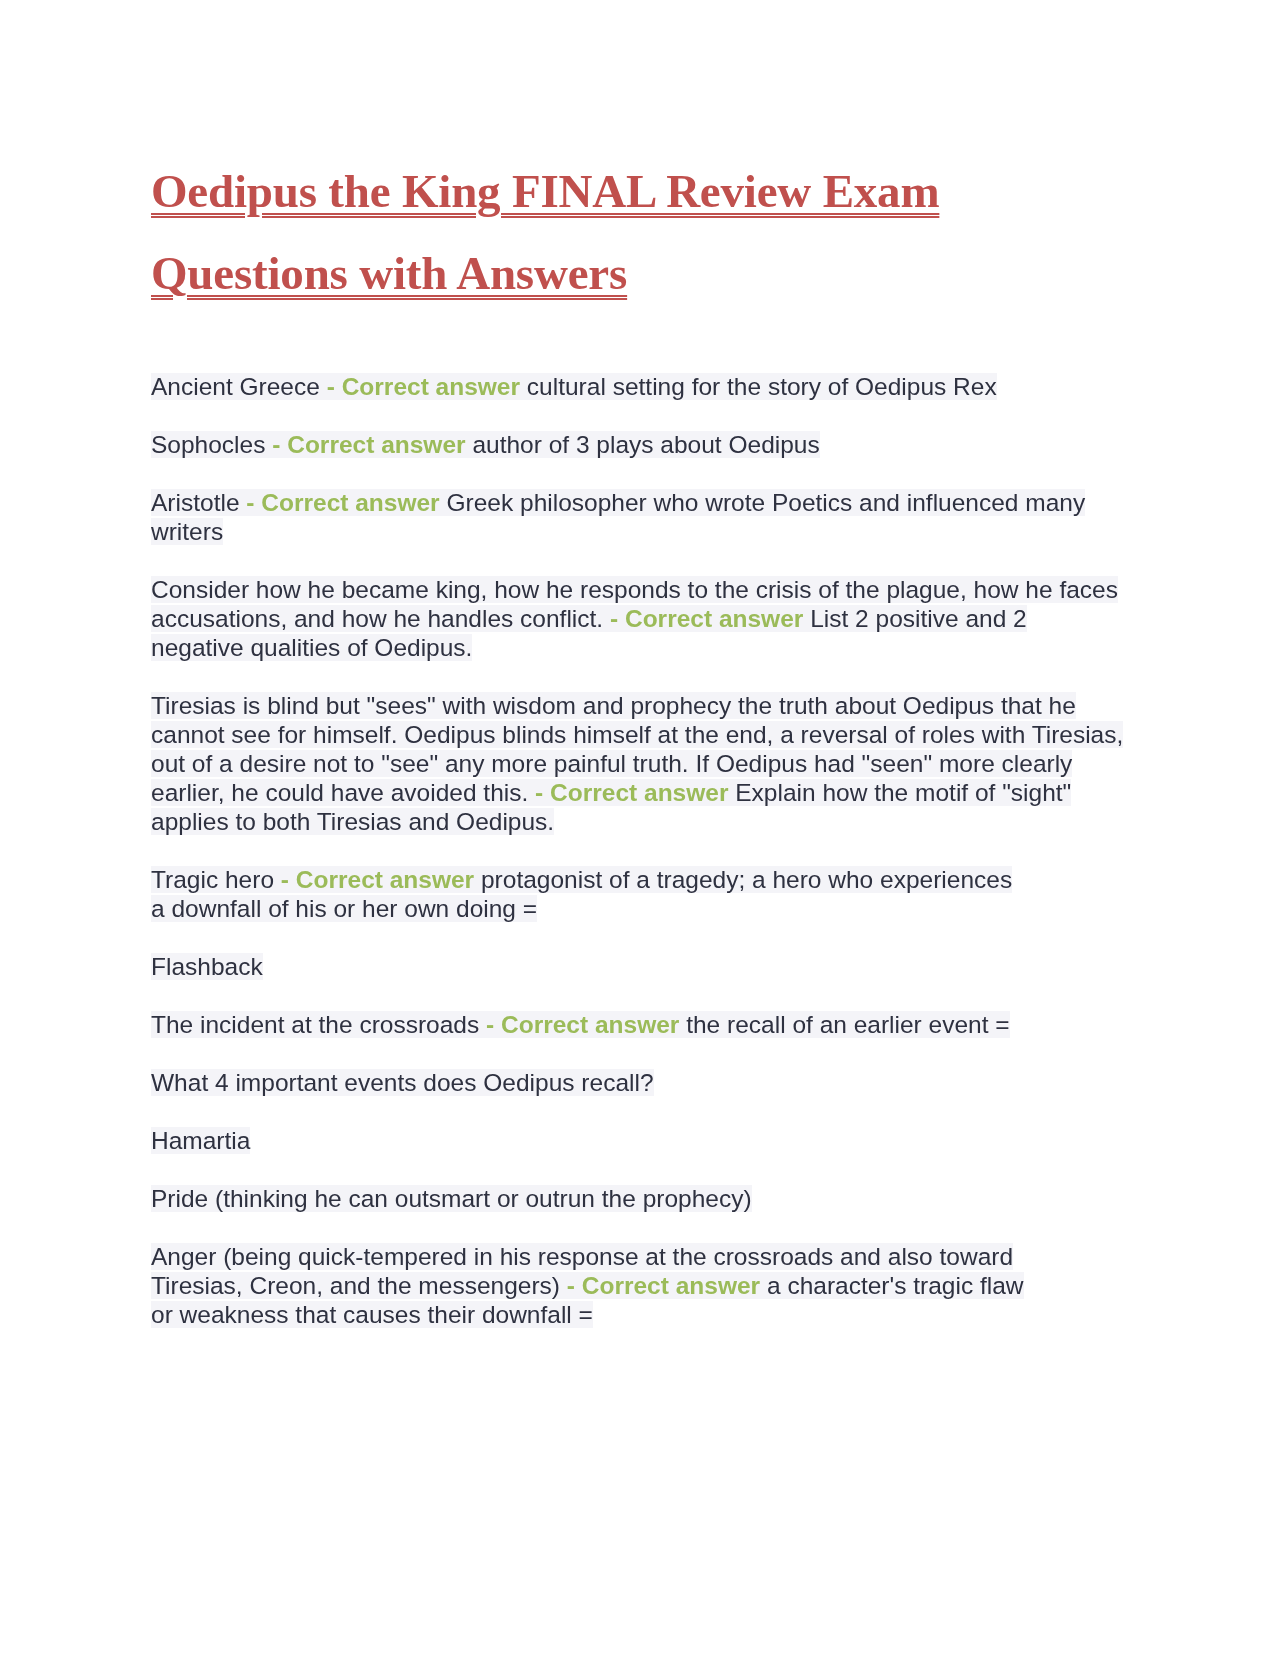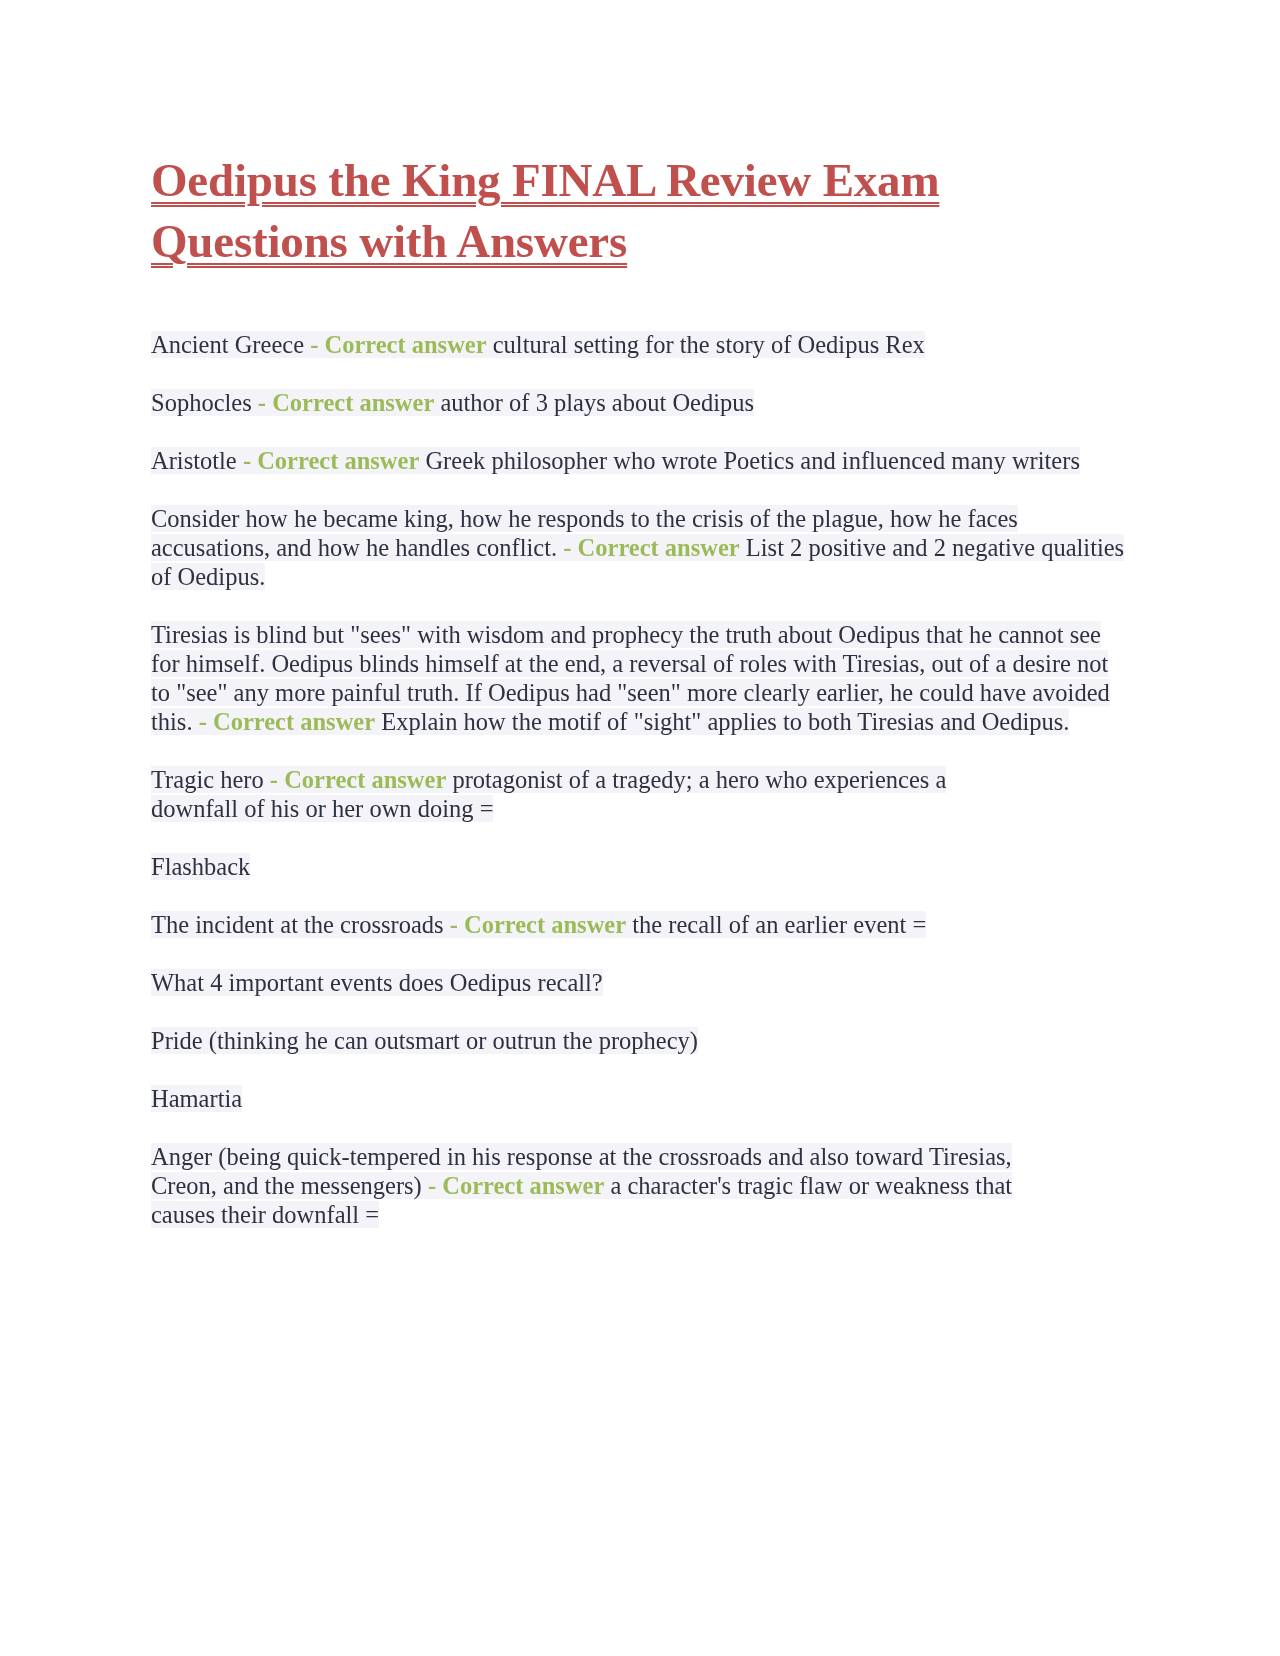--- a/index.html
+++ b/index.html
@@ -16,42 +16,41 @@
     .page {
       position: absolute;
       left: 151px;
       top: 150px;
       width: 980px;
     }
     .title {
       font-family: "Liberation Serif", "DejaVu Serif", serif;
       font-weight: bold;
       font-size: 47px;
-      line-height: 61px;
+      line-height: 82px;
       color: #c0504d;
       margin: 0 0 58px 0;
       text-decoration: underline double;
       text-decoration-color: #c0504d;
       text-underline-offset: 6px;
       text-decoration-thickness: 2px;
       letter-spacing: -0.2px;
     }
     .entry {
       font-family: "Liberation Sans", "DejaVu Sans", sans-serif;
       font-size: 24.5px;
       line-height: 29px;
       color: #2e3140;
       margin: 0 0 29px 0;
       width: 975px;
     }
     .hl {
       background: #f4f4f8;
       -webkit-box-decoration-break: clone;
       box-decoration-break: clone;
-      font-family: Liberation Serif, serif;
     }
     .ca {
       color: #9bbb59;
       font-weight: bold;
     }
     .entry .line { display: block; }
   </style>
 </head>
 <body>
 
@@ -73,18 +72,18 @@
   <p class="entry"><span class="hl">Flashback</span></p>
 
   <p class="entry">
     </p>
 
   <p class="entry"><span class="hl"><span>The incident at the crossroads </span><span class="ca">- Correct answer</span><span> the recall of an earlier event =</span></span></p>
 
   <p class="entry"><span class="hl">What 4 important events does Oedipus recall?</span></p>
 
 
+  <p class="entry"><span class="hl">Hamartia</span></p>
+
   <p class="entry"><span class="hl">Pride (thinking he can outsmart or outrun the prophecy)</span></p>
-
-  <p class="entry"><span class="hl">Hamartia</span></p>
 
   <p class="entry" style="width:890px"><span class="hl"><span>Anger (being quick-tempered in his response at the crossroads and also toward Tiresias, Creon, and the messengers) </span><span class="ca">- Correct answer</span><span> a character's tragic flaw or weakness that causes their downfall =</span></span></p>
 </div>
 
 </body></html>

